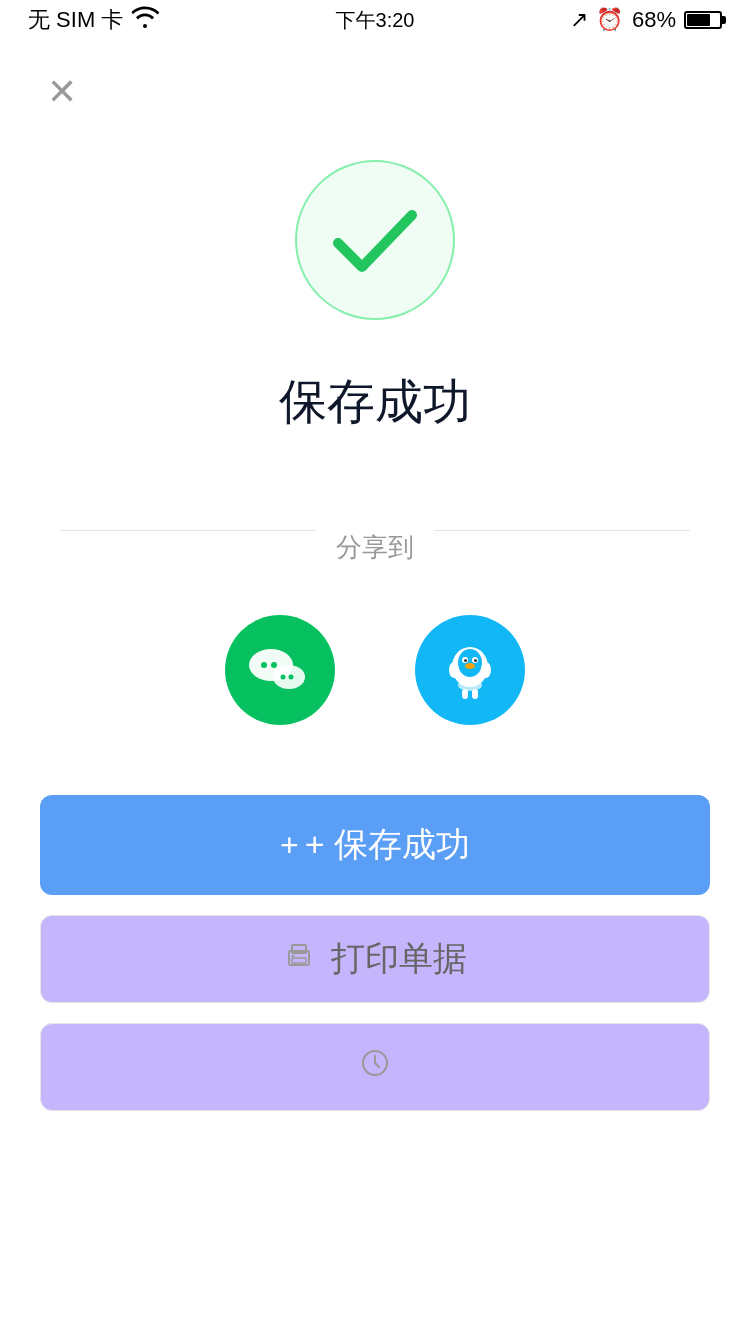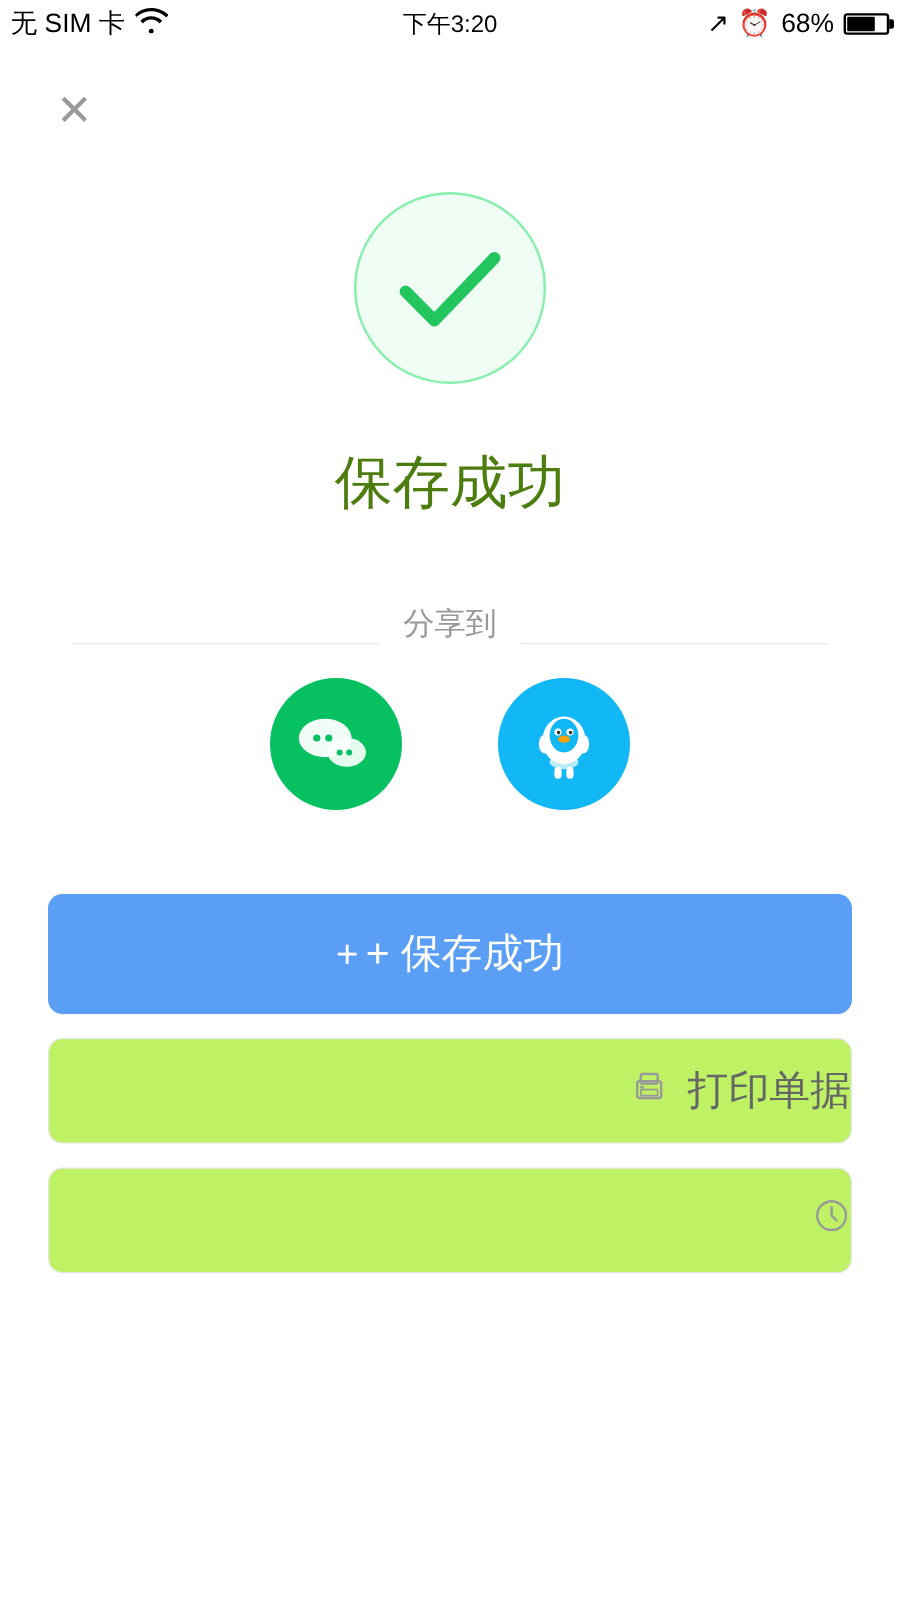--- a/index.html
+++ b/index.html
@@ -14,21 +14,21 @@
     }
 
     
     .status-bar {
       width: 100%;
       height: 40px;
       background: #fff;
       display: flex;
       align-items: center;
       justify-content: space-between;
-      padding: 0 9px;
+      padding: 0 28px;
       font-size: 24px;
       color: #000;
     }
     .status-left {
       display: flex;
       align-items: center;
       gap: 8px;
       font-size: 22px;
     }
     .status-center {
@@ -114,34 +114,34 @@
       border: 2px solid #86efac;
       display: flex;
       align-items: center;
       justify-content: center;
       margin-bottom: 50px;
     }
 
     .success-title {
       font-size: 48px;
       font-weight: 400;
-      color: #4d7c0f;
-      margin-bottom: 68px;
+      color: #0f172a;
+      margin-bottom: 96px;
     }
 
     
     .share-section {
       width: 100%;
       padding: 0 60px;
     }
     .share-divider {
       display: flex;
-      align-items: flex-end;
+      align-items: flex-start;
       gap: 20px;
-      margin-bottom: 28px;
+      margin-bottom: 50px;
     }
     .share-divider::before,
     .share-divider::after {
       content: '';
       flex: 1;
       height: 1px;
       background: #e5e5e5;
     }
     .share-label {
       font-size: 26px;
@@ -200,26 +200,26 @@
       align-items: center;
       justify-content: center;
       gap: 16px;
       font-size: 34px;
       color: #fff;
     }
     .btn-secondary {
       width: 100%;
       height: 88px;
       border-radius: 12px;
-      background: #bef264;
+      background: #c4b5fd;
       border: 1px solid #e5e5e5;
       cursor: pointer;
       display: flex;
       align-items: center;
-      justify-content: flex-end;
+      justify-content: center;
       gap: 16px;
       font-size: 34px;
       color: #666;
     }
   </style>
 </head>
 <body>
 
 <div class="status-bar">
   <div class="status-left">

